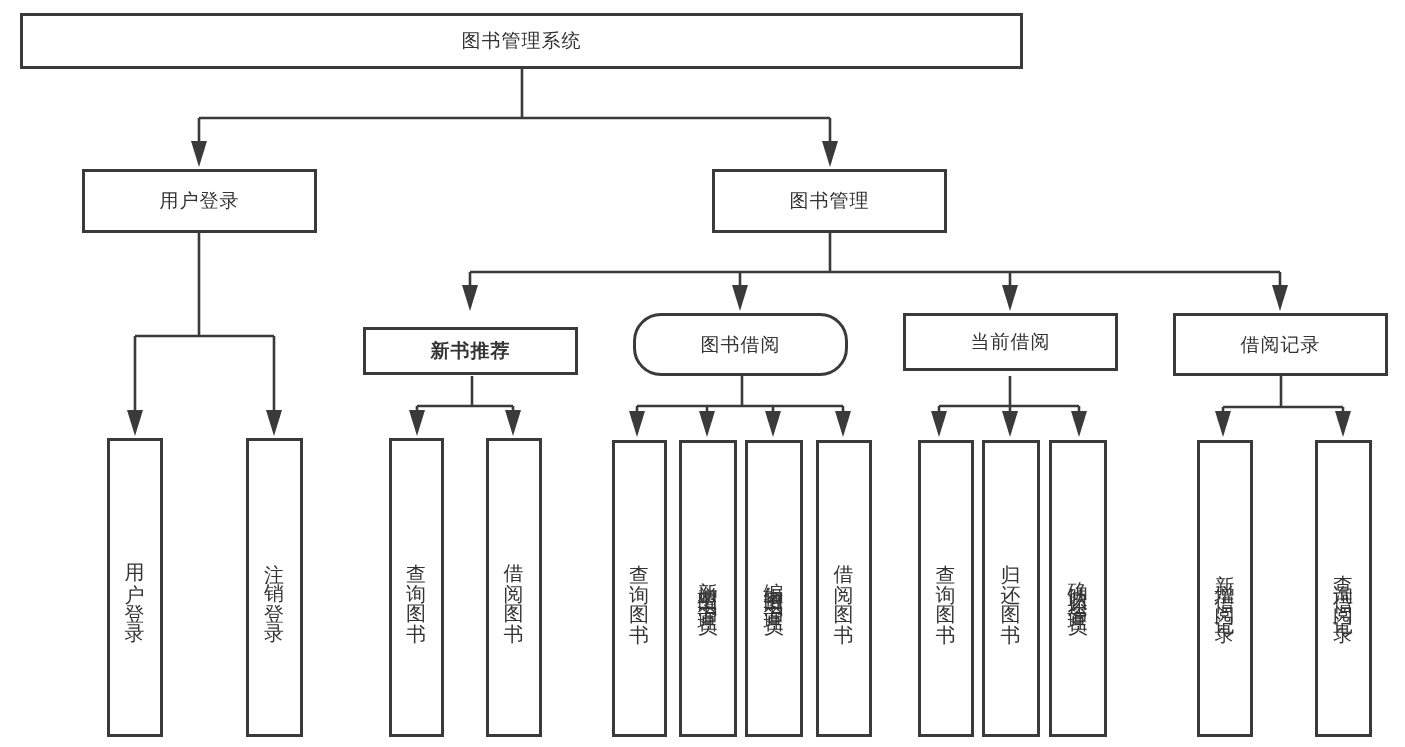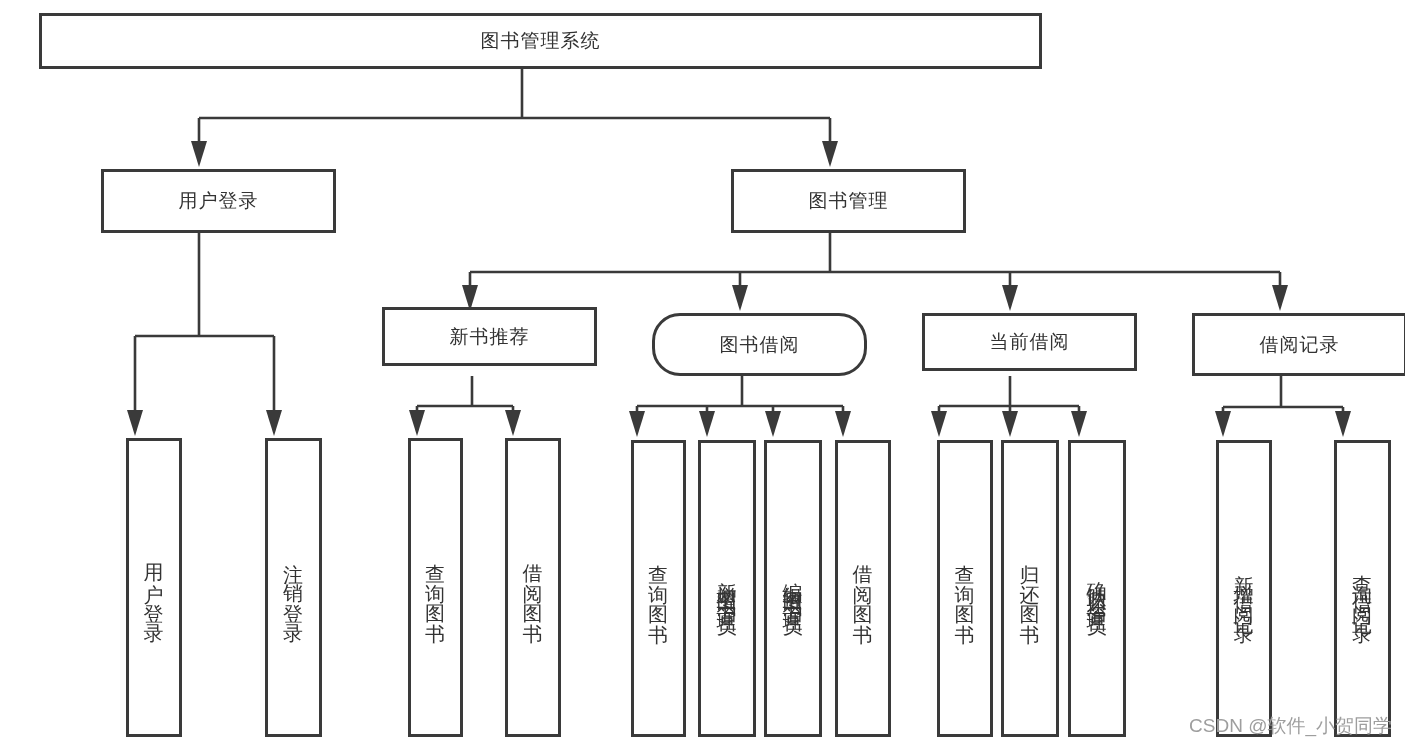--- a/index.html
+++ b/index.html
@@ -35,21 +35,20 @@
   .box {
     position: absolute;
     box-sizing: border-box;
     background: var(--background);
     border: 3px solid var(--line);
     color: var(--text);
     display: flex;
     align-items: center;
     justify-content: center;
     z-index: 1;
-    margin-left: 19px;
   }
   .h-label {
     font-size: 19px;
     letter-spacing: 1px;
     white-space: nowrap;
   }
   .v-label {
     writing-mode: vertical-rl;
     text-orientation: mixed;
     font-size: 20px;
@@ -118,21 +117,21 @@
     <span class="h-label">图书管理系统</span>
   </div>
 
   <div class="box" style="left:82px; top:169px; width:235px; height:64px;">
     <span class="h-label">用户登录</span>
   </div>
   <div class="box" style="left:712px; top:169px; width:235px; height:64px;">
     <span class="h-label">图书管理</span>
   </div>
 
-  <div class="box" style="left:363px; top:307px; width:215px; height:59px;">
+  <div class="box" style="left:363px; top:327px; width:215px; height:48px;font-weight:bold;">
     <span class="h-label">新书推荐</span>
   </div>
   <div class="box" style="left:633px; top:313px; width:215px; height:63px;border-radius:28px;">
     <span class="h-label">图书借阅</span>
   </div>
   <div class="box" style="left:903px; top:313px; width:215px; height:58px;">
     <span class="h-label">当前借阅</span>
   </div>
   <div class="box" style="left:1173px; top:313px; width:215px; height:63px;">
     <span class="h-label">借阅记录</span>
@@ -175,14 +174,13 @@
     <span class="v-label ls-xs">确认归还（管理员）</span>
   </div>
 
   <div class="box" style="left:1197px; top:440px; width:56px; height:297px;">
     <span class="v-label ls-sm">新增借阅记录</span>
   </div>
   <div class="box" style="left:1315px; top:440px; width:57px; height:297px;">
     <span class="v-label ls-sm">查询借阅记录</span>
   </div>
 
-  <div class="watermark">CSDN @软件_小贺同学</div>
 </div>
 
 </body></html>

